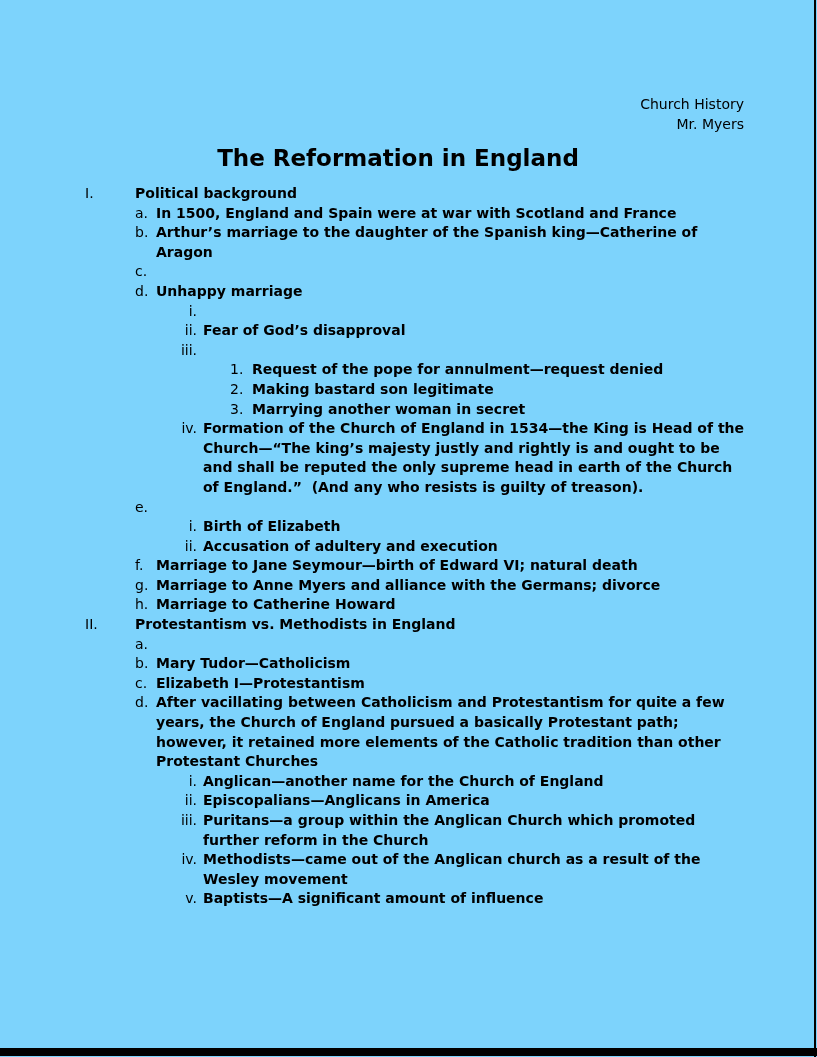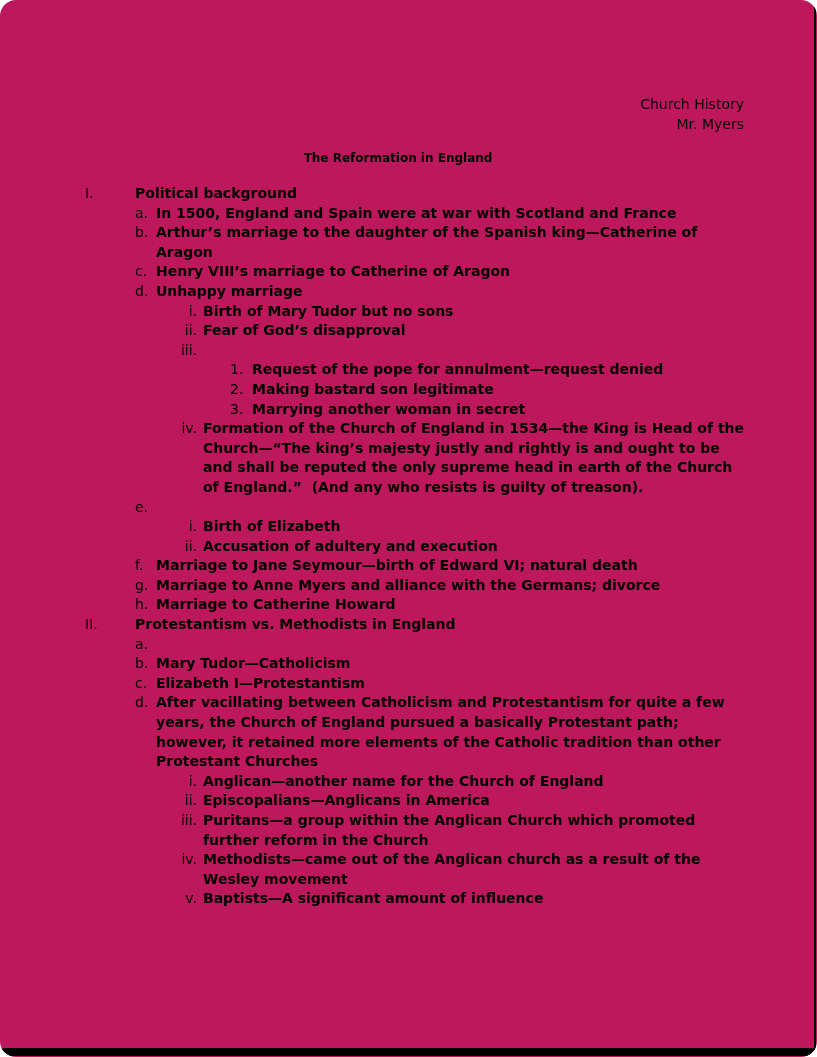--- a/index.html
+++ b/index.html
@@ -1,38 +1,37 @@
 <!DOCTYPE html>
 <html><head>
 <meta charset="utf-8">
 <style>
   * { margin: 0; padding: 0; box-sizing: border-box; }
   html, body { background: #ffffff; }
   .page {
     position: relative;
     width: 817px;
     height: 1057px;
-    background: #be185d;
+    background: #7dd3fc;
     color: #000000;
     font-family: "DejaVu Sans", sans-serif;
     overflow: hidden;
-    border-radius: 16px;
   }
   .header {
     padding-top: 95px;
     padding-right: 73px;
     text-align: right;
     font-size: 14px;
     line-height: 19.5px;
   }
   .title {
     margin-top: 11px;
     padding-right: 21px;
     text-align: center;
-    font-size: 12px;
+    font-size: 23px;
     font-weight: bold;
     line-height: 27px;
   }
   .outline {
     margin-top: 12px;
     padding-right: 69px;
     font-size: 14px;
     line-height: 19.6px;
   }
   .row { display: flex; align-items: flex-start; }
@@ -80,29 +79,27 @@
       <div class="row lvl2">
         <span class="marker">a.</span>
         <div class="text">In 1500, England and Spain were at war with Scotland and France</div>
       </div>
       <div class="row lvl2">
         <span class="marker">b.</span>
         <div class="text">Arthur’s marriage to the daughter of the Spanish king—Catherine of Aragon</div>
       </div>
       <div class="row lvl2">
         <span class="marker">c.</span>
-        <div class="text">Henry VIII’s marriage to Catherine of Aragon</div>
       </div>
       <div class="row lvl2">
         <span class="marker">d.</span>
         <div class="text">Unhappy marriage</div>
       </div>
       <div class="row lvl3">
         <span class="marker">i.</span>
-        <div class="text">Birth of Mary Tudor but no sons</div>
       </div>
       <div class="row lvl3">
         <span class="marker">ii.</span>
         <div class="text">Fear of God’s disapproval</div>
       </div>
       <div class="row lvl3">
         <span class="marker">iii.</span>
       </div>
       <div class="row lvl4">
         <span class="marker">1.</span>

